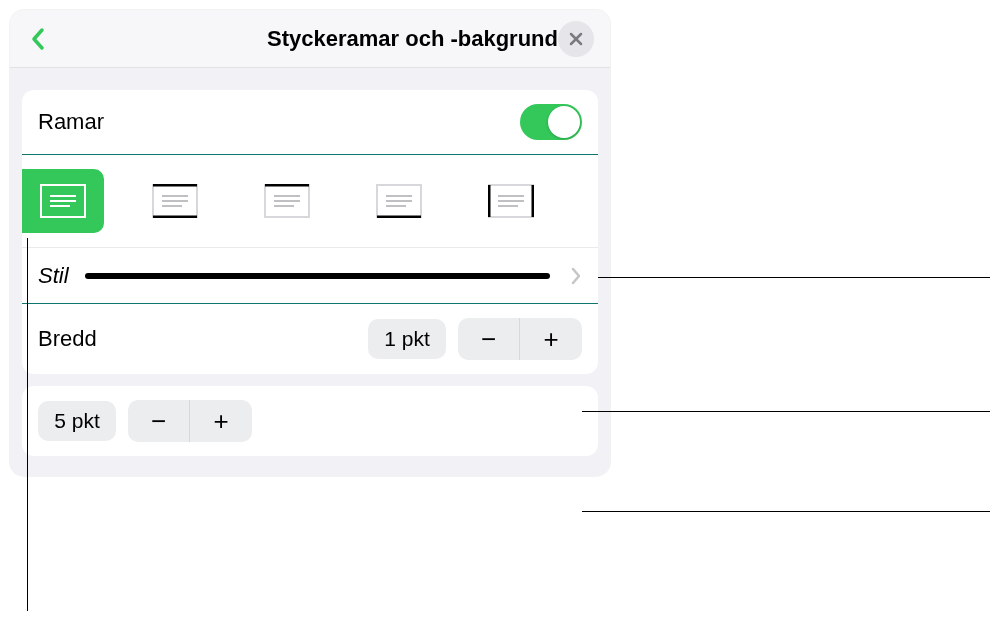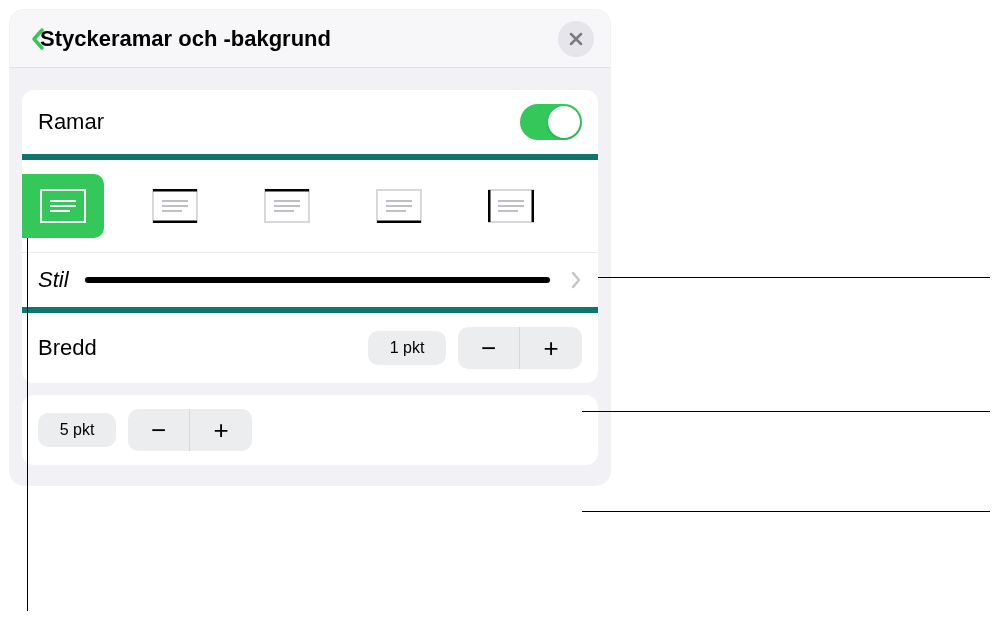--- a/index.html
+++ b/index.html
@@ -32,21 +32,21 @@
     width: 24px;
     height: 24px;
     display: flex;
     align-items: center;
     justify-content: center;
     color: #34c759;
     cursor: pointer;
   }
   .header-title {
     flex: 1;
-    text-align: left;
+    text-align: right;
     font-size: 22px;
     font-weight: 600;
     color: #000;
     margin-left: -10px;
   }
   .close-btn {
     width: 36px;
     height: 36px;
     border-radius: 50%;
     background: #e5e5ea;
@@ -61,21 +61,21 @@
     background: #fff;
     margin: 24px 12px 12px 12px;
     border-radius: 12px;
     overflow: hidden;
   }
   .row {
     display: flex;
     align-items: center;
     padding: 14px 16px;
     min-height: 56px;
-    border-bottom: 6px solid #0f766e;
+    border-bottom: 1px solid #0f766e;
   }
   .row:last-child { border-bottom: none; }
   .label {
     font-size: 22px;
     color: #000;
     flex: 1;
   }
   
   
   .toggle {
@@ -144,21 +144,21 @@
     width: 12px;
     height: 18px;
     color: #c6c6c9;
   }
   
   
   .value-pill {
     background: #ecedef;
     border-radius: 10px;
     padding: 8px 16px;
-    font-size: 16px;
+    font-size: 21px;
     color: #000;
     margin-right: 12px;
     min-width: 78px;
     text-align: center;
   }
   .stepper {
     display: flex;
     background: #ecedef;
     border-radius: 10px;
     overflow: hidden;

